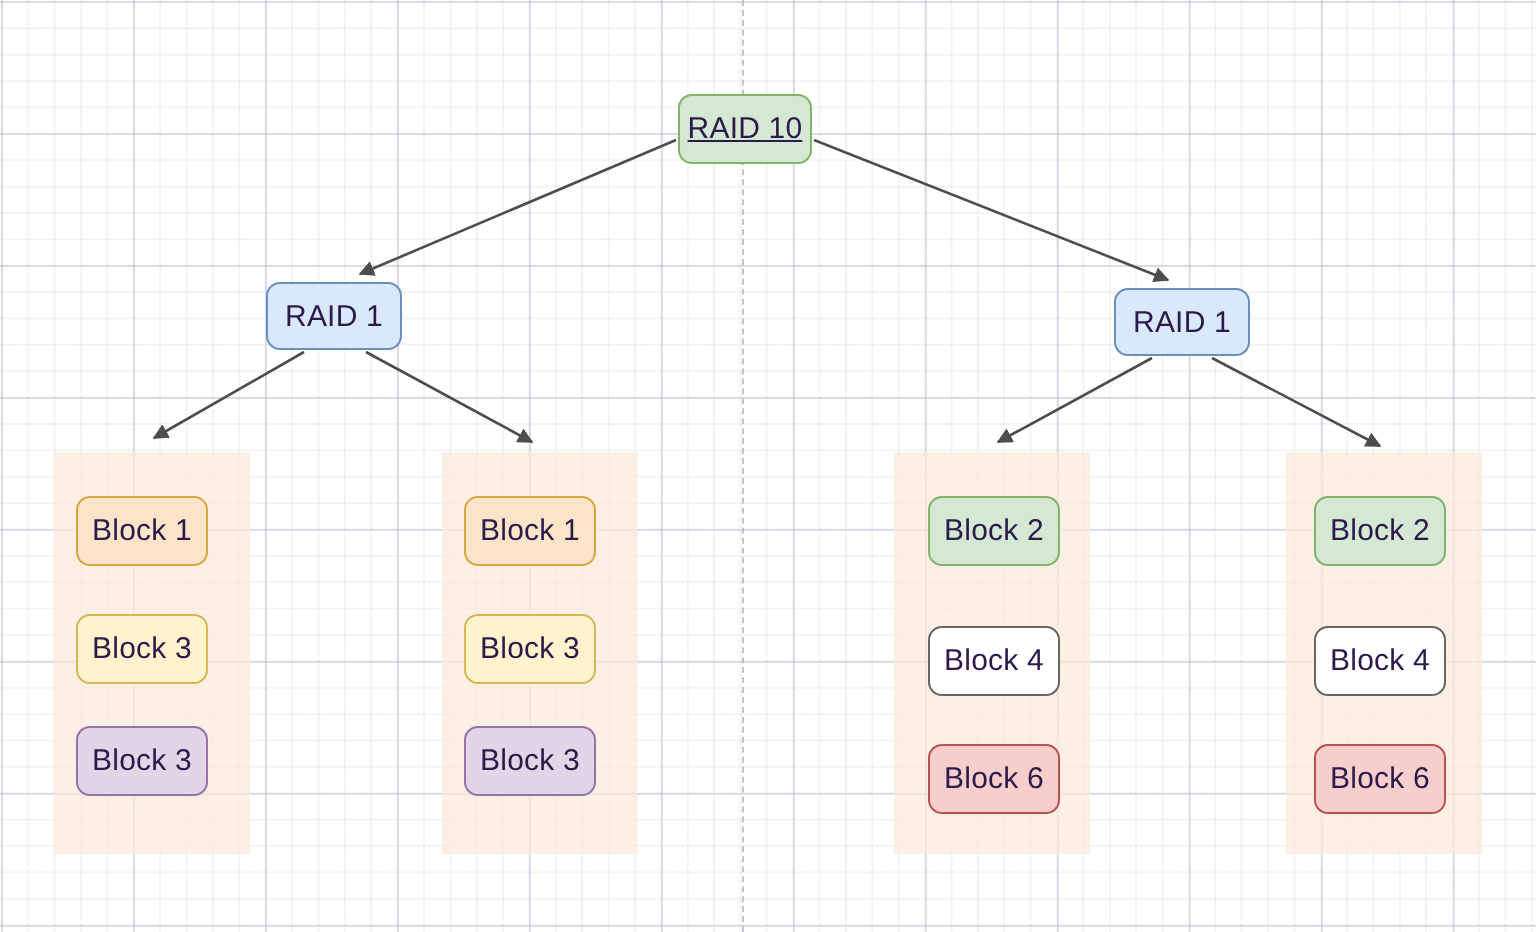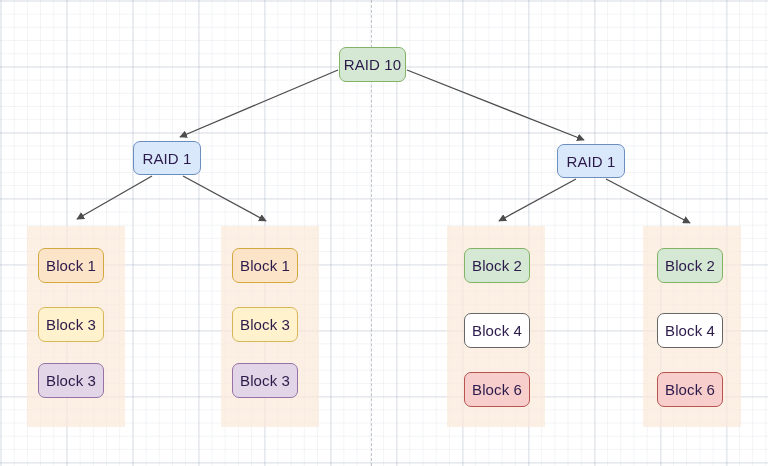--- a/index.html
+++ b/index.html
@@ -81,21 +81,21 @@
       </g>
   </svg>
 
   <div id="group-layer">
       <div class="group-box" style="left: 27px; top: 226px; width: 98px; height: 201px; background: rgb(251, 233, 218);"></div>
       <div class="group-box" style="left: 221px; top: 226px; width: 98px; height: 201px; background: rgb(251, 233, 218);"></div>
       <div class="group-box" style="left: 447px; top: 226px; width: 98px; height: 201px; background: rgb(251, 233, 218);"></div>
       <div class="group-box" style="left: 643px; top: 226px; width: 98px; height: 201px; background: rgb(251, 233, 218);"></div>
     </div>
   <div id="node-layer">
-      <div class="node" style="left: 339px; top: 47px; width: 67px; height: 35px; background: rgb(213, 232, 212); border-color: rgb(130, 179, 102);">
+      <div class="node" style="left: 339px; top: 47px; width: 67px; height: 35px; background: rgb(213, 232, 212); border-color: rgb(130, 179, 102); text-decoration: underline;">
         <span>RAID 10</span>
       </div>
       <div class="node" style="left: 133px; top: 141px; width: 68px; height: 34px; background: rgb(218, 232, 252); border-color: rgb(108, 142, 191);">
         <span>RAID 1</span>
       </div>
       <div class="node" style="left: 557px; top: 144px; width: 68px; height: 34px; background: rgb(218, 232, 252); border-color: rgb(108, 142, 191);">
         <span>RAID 1</span>
       </div>
       <div class="node" style="left: 38px; top: 248px; width: 66px; height: 35px; background: rgb(252, 228, 200); border-color: rgb(214, 169, 64);">
         <span>Block 1</span>

